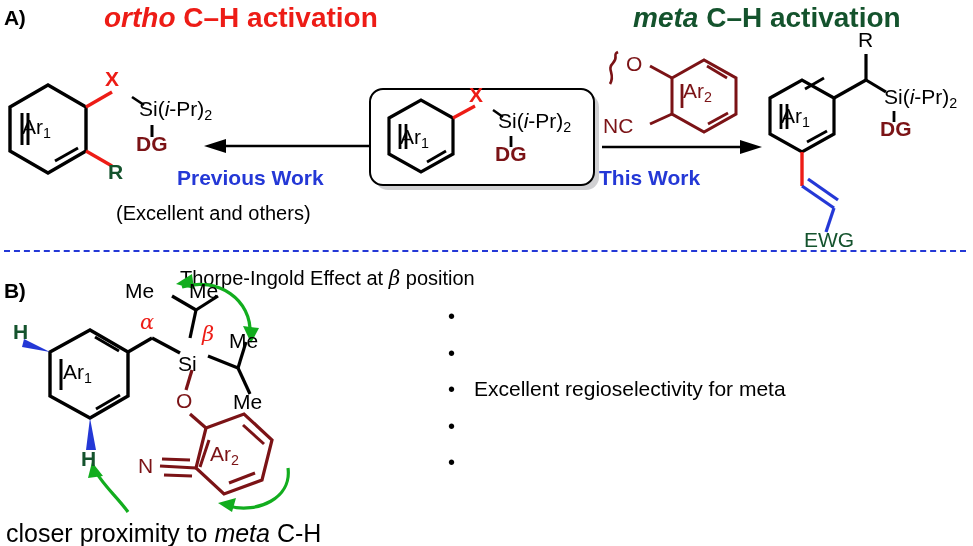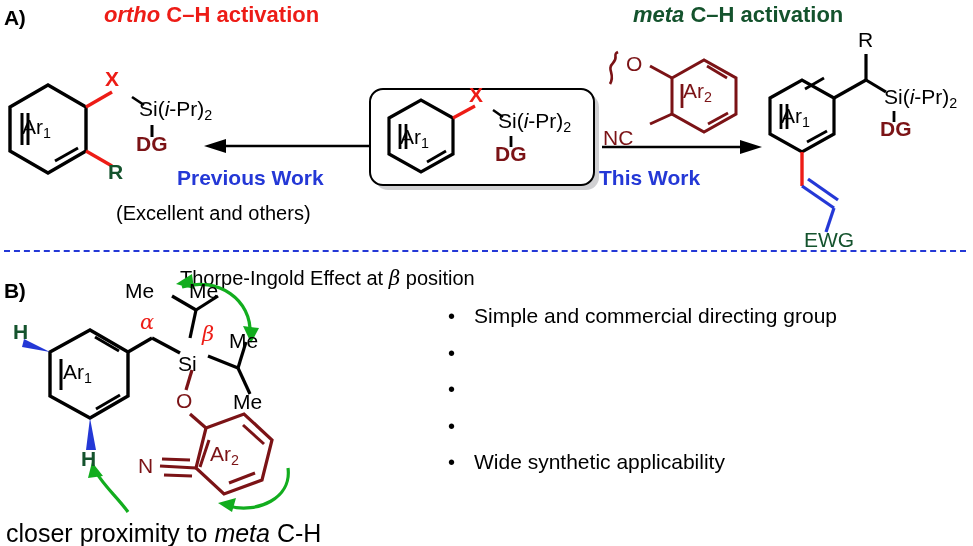--- a/index.html
+++ b/index.html
@@ -3,21 +3,21 @@
 <meta charset="utf-8">
 <style>
   html,body{margin:0;padding:0;background:#ffffff;}
   body{
     width:973px;height:546px;position:relative;overflow:hidden;
     font-family:"Liberation Sans","DejaVu Sans",sans-serif;
     color:#000;
   }
   .abs{position:absolute;}
   .panel-label{font-weight:bold;font-size:21px;letter-spacing:-.5px;}
-  .hdr{font-weight:bold;font-size:22px;white-space:nowrap;}
+  .hdr{font-weight:bold;font-size:28px;white-space:nowrap;}
   .hdr .it{font-style:italic;}
   .red{color:#ED1C16;}
   .blue{color:#14532d;}
   .maroon{color:#7B1316;}
   .worklbl{font-weight:bold;font-size:21px;color:#2438D6;white-space:nowrap;}
   .plain{font-size:20px;white-space:nowrap;}
   .chemlbl{font-size:21px;white-space:nowrap;}
   .chemlbl.b{font-weight:bold;}
   .sub{font-size:0.68em;vertical-align:-0.28em;}
   .gk{font-family:"DejaVu Serif",serif;font-style:italic;}
@@ -110,21 +110,21 @@
   <svg width="160" height="100" viewBox="0 0 160 100">
     <path d="M6,32 C12,22 2,18 9,11 C15,5 8,3 14,0" fill="none" stroke="#7B1316" stroke-width="2.6"></path>
     <line x1="46" y1="14" x2="68" y2="26" stroke="#7B1316" stroke-width="3"></line>
     <polygon points="68,26 100,8 132,26 132,62 100,80 68,62" fill="none" stroke="#7B1316" stroke-width="3"></polygon>
     <line x1="78" y1="32" x2="78" y2="56" stroke="#7B1316" stroke-width="2.8"></line>
     <line x1="103" y1="14" x2="123" y2="26" stroke="#7B1316" stroke-width="2.8"></line>
     <line x1="104" y1="72" x2="124" y2="61" stroke="#7B1316" stroke-width="2.8"></line>
     <line x1="46" y1="72" x2="68" y2="62" stroke="#7B1316" stroke-width="3"></line>
   </svg>
   <div class="abs chemlbl maroon" style="left:22px;top:0px;">O</div>
-  <div class="abs chemlbl maroon" style="left:-1px;top:74px;">NC</div>
+  <div class="abs chemlbl maroon" style="left:-1px;top:62px;">NC</div>
   <div class="abs chemlbl maroon" style="left:79px;top:27px;">
     <span>Ar</span><span class="sub">2</span>
   </div>
 </div>
 
 <svg class="abs" style="left:602px;top:136px;" width="160" height="22" viewBox="0 0 160 22">
   <line x1="0" y1="11" x2="146" y2="11" stroke="#000" stroke-width="2.6"></line>
   <polygon points="160,11 138,4 138,18" fill="#000"></polygon>
 </svg>
 <div class="abs worklbl" style="left:599px;top:166px;">This Work</div>
@@ -237,28 +237,27 @@
   <div class="abs chemlbl" style="left:233px;top:100px;">Me</div>
 </div>
 
 <div class="abs cap" style="left:6px;top:519px;">
   <span>closer proximity to </span><span style="font-style:italic">meta</span><span> C-H</span>
 </div>
 
 <div class="abs bullets">
   <div class="bul">
     <span class="dot">•</span>
-    <span class="txt">Simple and commercial directing group</span>
-  </div>
-  <div class="bul">
-    <span class="dot">•</span>
-  </div>
-  <div class="bul">
-    <span class="dot">•</span>
-  </div>
-  <div class="bul">
-    <span class="dot">•</span>
-  </div>
-  <div class="bul">
-    <span class="dot">•</span>
-    <span class="txt">Wide synthetic applicability</span>
+  </div>
+  <div class="bul">
+    <span class="dot">•</span>
+  </div>
+  <div class="bul">
+    <span class="dot">•</span>
+    <span class="txt">Excellent regioselectivity for meta</span>
+  </div>
+  <div class="bul">
+    <span class="dot">•</span>
+  </div>
+  <div class="bul">
+    <span class="dot">•</span>
   </div>
 </div>
 
 </body></html>

